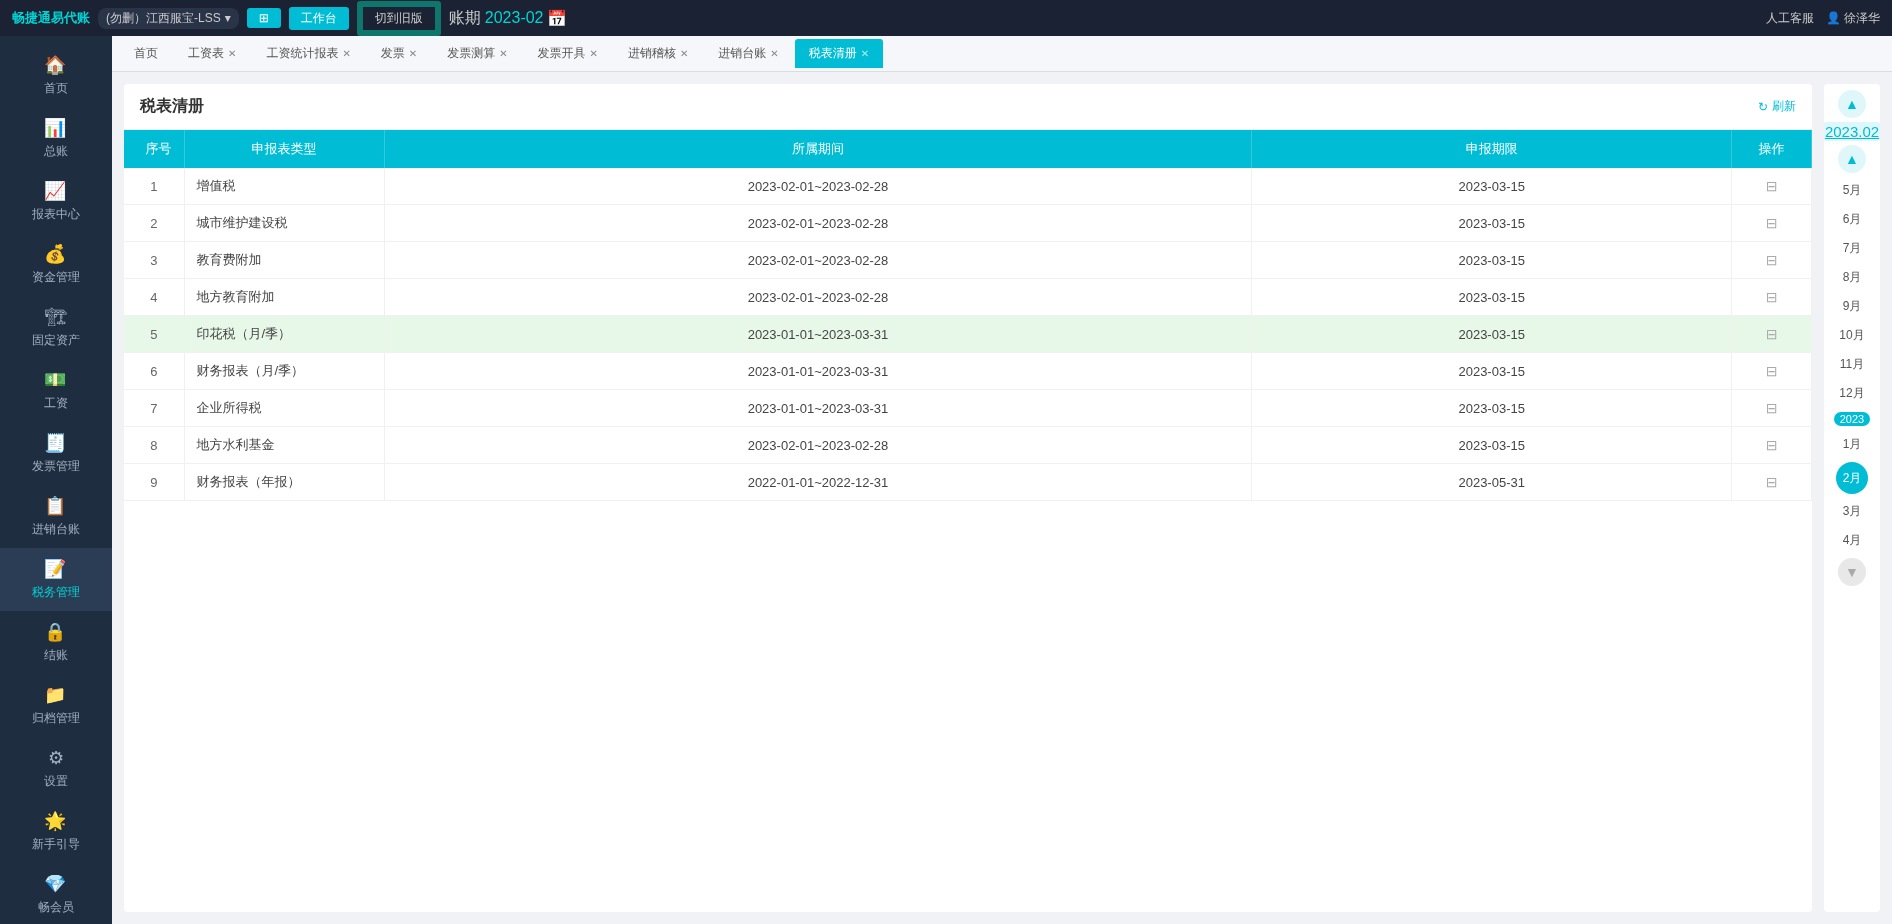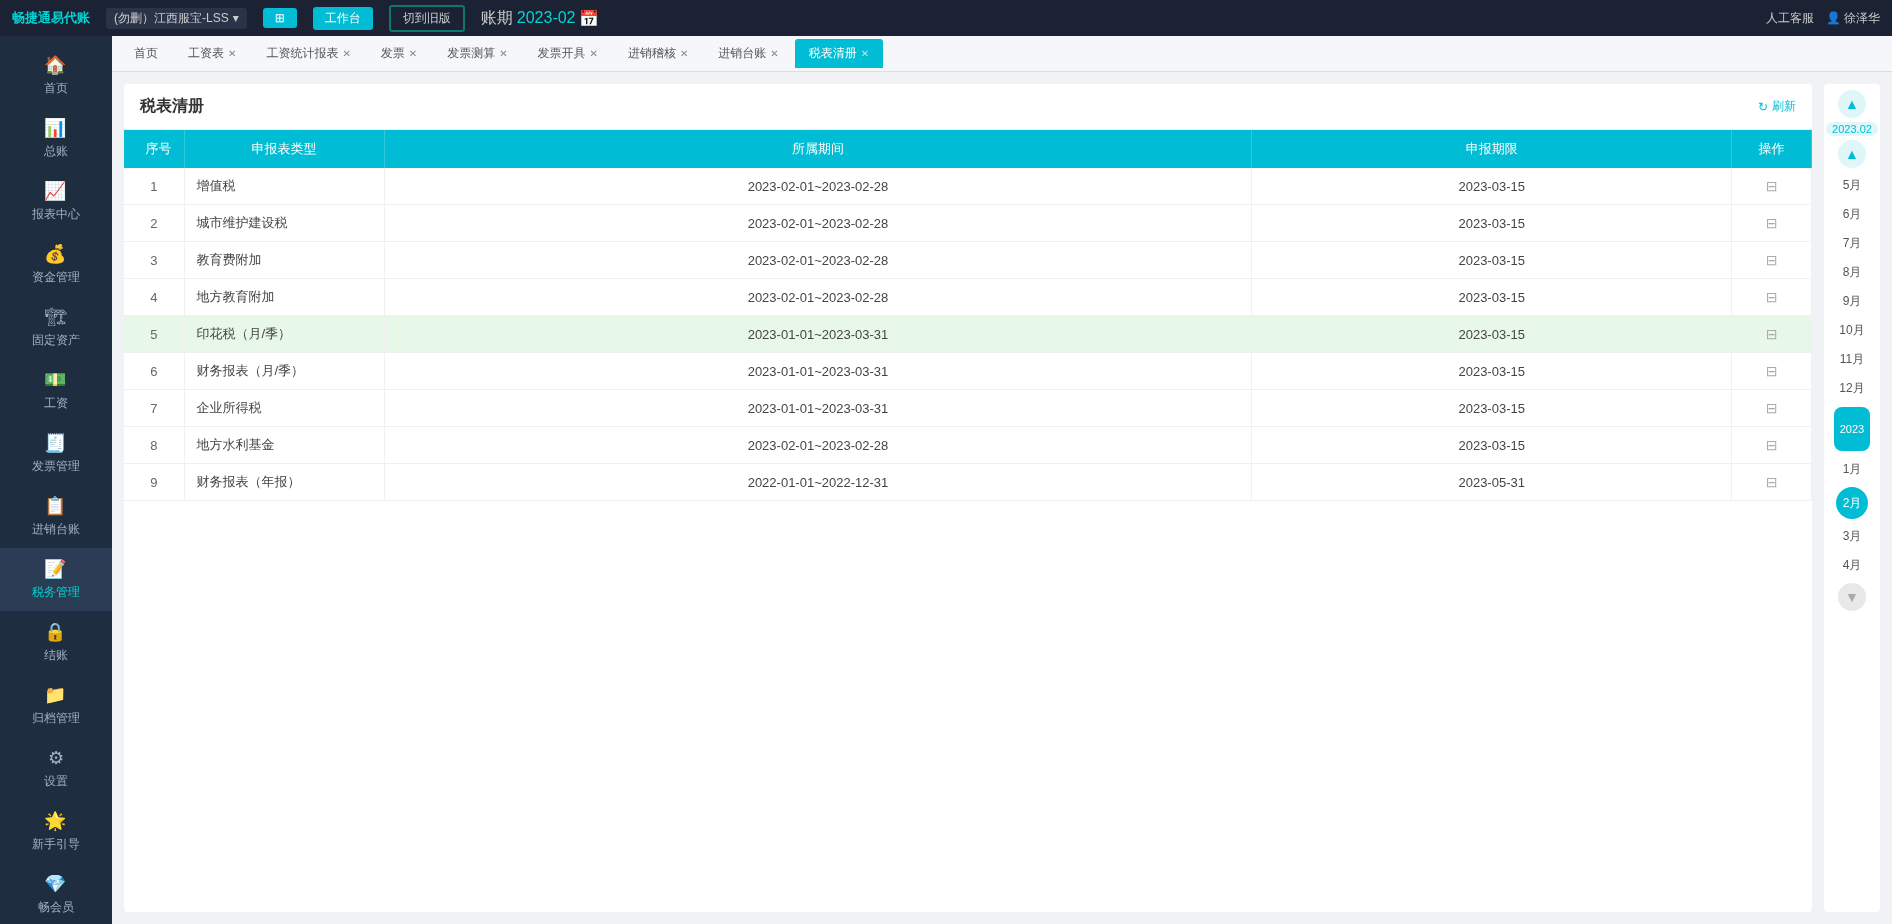--- a/index.html
+++ b/index.html
@@ -5,51 +5,51 @@
     * { box-sizing: border-box; margin: 0; padding: 0; }
     body { font-family: 'Microsoft YaHei', Arial, sans-serif; font-size: 13px; background: #f0f2f5; display: flex; flex-direction: column; height: 924px; overflow: hidden; }
 
     
     .top-bar {
       height: 36px;
       background: #1a2233;
       display: flex;
       align-items: center;
       padding: 0 12px;
-      gap: 16px;
+      gap: 8px;
       flex-shrink: 0;
     }
     .top-bar-logo {
       color: #00d4d4;
       font-size: 13px;
       font-weight: bold;
     }
     .top-bar-company {
       color: #ccc;
       font-size: 12px;
       display: flex;
       align-items: center;
       gap: 4px;
       background: #2a3448;
       padding: 2px 8px;
-      border-radius: 3px;
+      border-radius: 8px;
     }
     .top-bar-btn {
       background: #00bcd4;
       color: white;
       border: none;
       padding: 3px 12px;
       border-radius: 3px;
       font-size: 12px;
       cursor: pointer;
     }
     .top-bar-btn-outline {
       background: transparent;
       color: #ccc;
-      border: 2px solid #0f766e;
+      border: 6px solid #0f766e;
       padding: 3px 12px;
       border-radius: 3px;
       font-size: 12px;
       cursor: pointer;
     }
     .top-bar-period {
       color: #ccc;
       font-size: 16px;
       display: flex;
       align-items: center;
@@ -471,31 +471,31 @@
     <td>2023-05-31</td>
     <td><span class="action-icon">⊟</span></td>
   </tr>
               </tbody>
           </table>
         </div>
       </div>
 
       <div class="right-panel">
         <div class="cal-nav-btn">▲</div>
-        <span class="cal-year-label" style="font-size:11px;color:#00bcd4;background:#e0f7fa;padding:1px 6px;border-radius:8px;">2023.02</span>
+        <span class="cal-year-label" style="font-size:15px;color:#00bcd4;background:#e0f7fa;padding:1px 6px;border-radius:8px;text-decoration:underline;">2023.02</span>
         <div class="cal-nav-btn" style="background:#e0f7fa;">▲</div>
         <span class="cal-month">5月</span>
         <span class="cal-month">6月</span>
         <span class="cal-month">7月</span>
         <span class="cal-month">8月</span>
         <span class="cal-month">9月</span>
         <span class="cal-month">10月</span>
         <span class="cal-month">11月</span>
         <span class="cal-month">12月</span>
-        <span class="cal-year-label" style="background:#00bcd4;color:white;font-size:11px;padding:16px 6px;border-radius:8px;margin:3px 0;">2023</span>
+        <span class="cal-year-label" style="background:#00bcd4;color:white;font-size:11px;padding:1px 6px;border-radius:8px;margin:3px 0;">2023</span>
         <span class="cal-month">1月</span>
         <span class="cal-month active" style="background:#00bcd4;color:white;border-radius:50%;width:32px;height:32px;display:flex;align-items:center;justify-content:center;margin:2px auto;font-size:12px;">2月</span>
         <span class="cal-month">3月</span>
         <span class="cal-month">4月</span>
         <div class="cal-nav-btn" style="background:#e8e8e8;color:#aaa;">▼</div>
       </div>
 
     </div>
   </div>
 </div>

